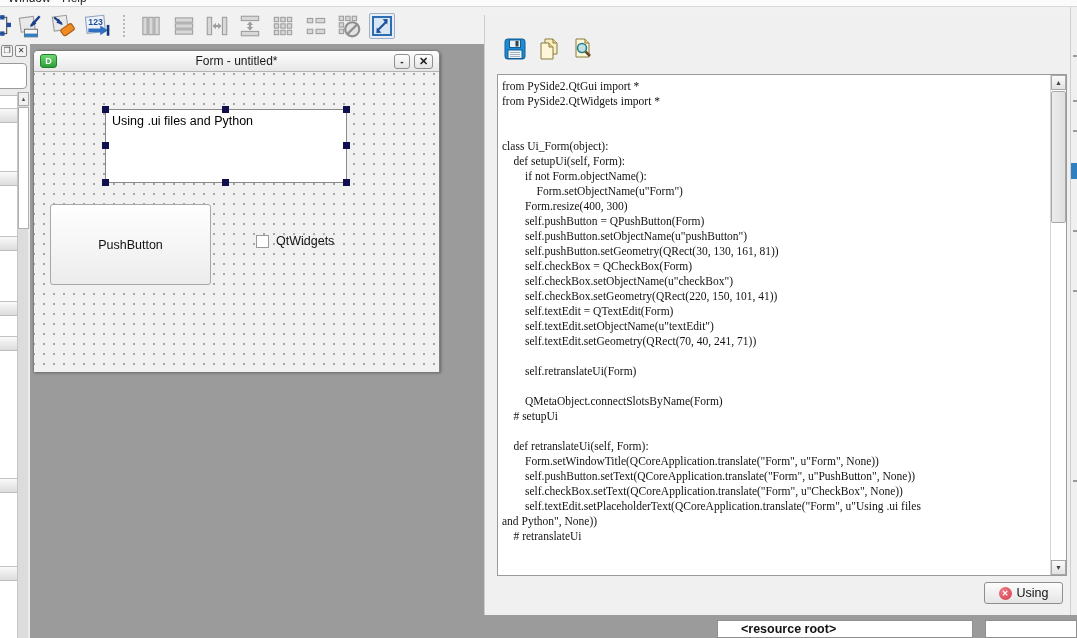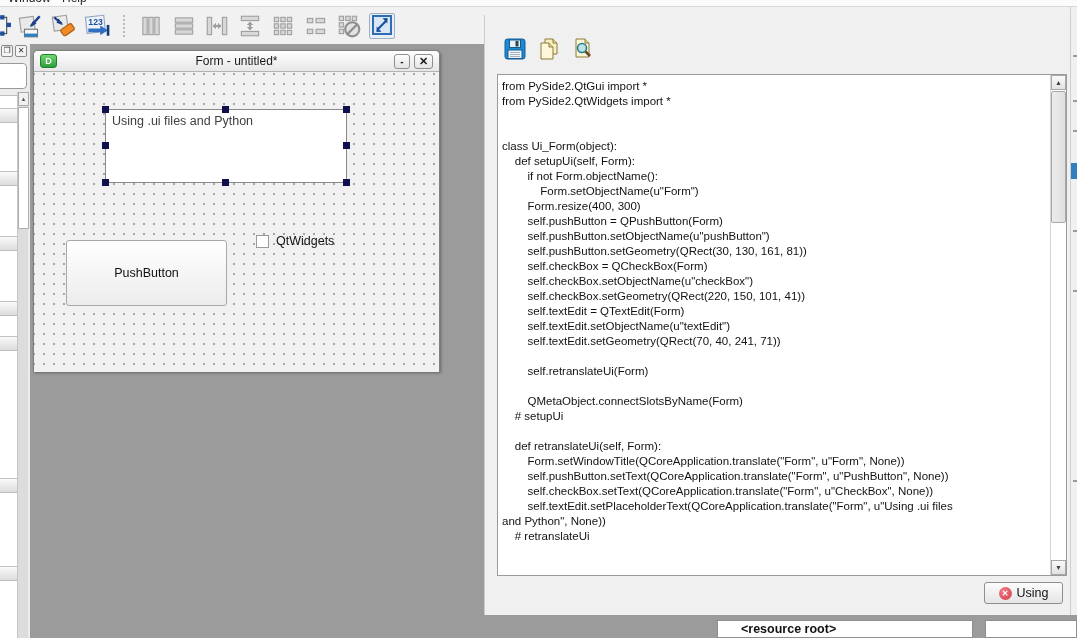--- a/index.html
+++ b/index.html
@@ -9,21 +9,21 @@
   
   #menubar { position:absolute; left:0; top:0; width:1077px; height:7px; background:#fbfbfb;
              border-bottom:1px solid #d9d9d9; overflow:hidden; }
   #menubar span { position:absolute; top:-9px; font-size:12px; color:#222; }
   #menu-window { left:8px; }
   #menu-help { left:62px; }
 
   
   #toolbar { position:absolute; left:0; top:7px; width:1077px; height:37px; background:#f1f1f1;
              display:flex; align-items:center; gap:7px; overflow:hidden; }
-  .tb-btn { width:26px; height:26px; flex:0 0 auto; display:flex; align-items:flex-end; justify-content:center; }
+  .tb-btn { width:26px; height:26px; flex:0 0 auto; display:flex; align-items:center; justify-content:center; }
   .tb-btn.first { margin-left:-15px; }
   .tb-btn svg { width:26px; height:26px; }
   .tb-btn.checked { border:1px solid #9fb0c4; background:#e7eef6; border-radius:2px; }
   .tb-sep { flex:0 0 auto; width:2px; height:22px; border-left:2px dotted #b8b8b8; margin:0 6px; }
 
   
   #mdi { position:absolute; left:0; top:44px; width:484px; height:594px; background:#9b9b9b; }
 
   
   #left-panel { position:absolute; left:0; top:44px; width:30px; height:594px; background:#ececec; }
@@ -55,29 +55,29 @@
             background:linear-gradient(#fdfdfd,#e4e4e4); font-size:10px; font-weight:bold; color:#222;
             display:flex; align-items:center; justify-content:center; }
   .fw-min { right:29px; width:16px; }
   .fw-close { right:6px; width:19px; font-size:11px; }
   .fw-body { position:relative; width:100%; height:300px; background:#f1f1f1;
              background-image:radial-gradient(circle, #a6a6a6 1px, transparent 1.3px);
              background-size:10px 10px; background-position:5px 7px; }
 
   .textedit { position:absolute; left:71px; top:37px; width:242px; height:74px; background:#fff;
               border:1px solid #8a8a8a; }
-  .placeholder { position:absolute; left:6px; top:4px; font-size:12.5px; color:#404040; }
+  .placeholder { position:absolute; left:6px; top:4px; font-size:12.5px; color:#000000; }
   .handle { position:absolute; width:7px; height:7px; background:#10104f; }
   .h-nw{left:-4px;top:-4px;} .h-n{left:calc(50% - 4px);top:-4px;} .h-ne{right:-4px;top:-4px;}
   .h-w{left:-4px;top:calc(50% - 4px);} .h-e{right:-4px;top:calc(50% - 4px);}
   .h-sw{left:-4px;bottom:-4px;} .h-s{left:calc(50% - 4px);bottom:-4px;} .h-se{right:-4px;bottom:-4px;}
 
-  .pushbutton { position:absolute; left:32px; top:132px; width:161px; height:66px;
+  .pushbutton { position:absolute; left:16px; top:132px; width:161px; height:81px;
                 background:linear-gradient(#ffffff,#ececec); border:1px solid #a8a8a8; border-radius:3px;
-                display:flex; align-items:center; justify-content:center; font-size:12.5px; color:#111;margin-top:36px; }
+                display:flex; align-items:center; justify-content:center; font-size:12.5px; color:#111; }
   .checkbox { position:absolute; left:222px; top:162px; display:flex; align-items:center; gap:7px;
               font-size:12.5px; color:#111; }
   .cb-ind { width:13px; height:13px; background:#fff; border:1px solid #9a9a9a; }
 
   
   #right-sliver { position:absolute; left:1070px; top:7px; width:7px; height:631px; background:#f0f0f0; border-left:1px solid #cfcfcf; }
   .sliver-mark { position:absolute; left:2px; width:4px; height:2px; background:#9a9a9a; }
   .sliver-blue { position:absolute; left:0; top:156px; width:7px; height:16px; background:#2f7fc1; }
 
   #bottom-strip { position:absolute; left:484px; top:615px; width:593px; height:23px; background:#9b9b9b; }
@@ -87,21 +87,21 @@
 
   
   #code-dialog { position:absolute; left:484px; top:15px; width:586px; height:600px; background:#f0f0f0;
                  border-left:1px solid #cdcdcd; }
   .dlg-toolbar { position:absolute; left:18px; top:22px; display:flex; gap:10px; }
   .dlg-btn { width:24px; height:24px; }
   .dlg-btn svg { width:24px; height:24px; }
 
   .code-area { position:absolute; left:12px; top:59px; width:570px; height:502px; background:#fff;
                border:1px solid #9a9a9a; overflow:hidden; }
-  .code-area pre { font-family:Liberation Sans, sans-serif; font-size:11.5px; line-height:15px;
+  .code-area pre { font-family:Liberation Serif, serif; font-size:11.5px; line-height:15px;
                    color:#121212; padding:4px 20px 4px 4px; white-space:pre; }
   .vscroll { position:absolute; right:0; top:0; width:16px; height:500px; background:#fff; border-left:1px solid #d5d5d5; }
   .sb-btn { position:absolute; left:0; width:15px; height:15px; background:linear-gradient(#fafafa,#e2e2e2);
             border:1px solid #a8a8a8; color:#444; font-size:7px; text-align:center; line-height:14px; }
   .sb-up { top:0; } .sb-down { bottom:0; }
   .sb-thumb { position:absolute; left:0; top:16px; width:15px; height:132px; background:linear-gradient(90deg,#ececec,#dfdfdf);
               border:1px solid #a8a8a8; border-radius:2px; }
 
   .close-btn { position:absolute; right:7px; top:567px; width:79px; height:22px;
                background:linear-gradient(#fcfcfc,#e5e5e5); border:1px solid #8f8f8f; border-radius:3px;

